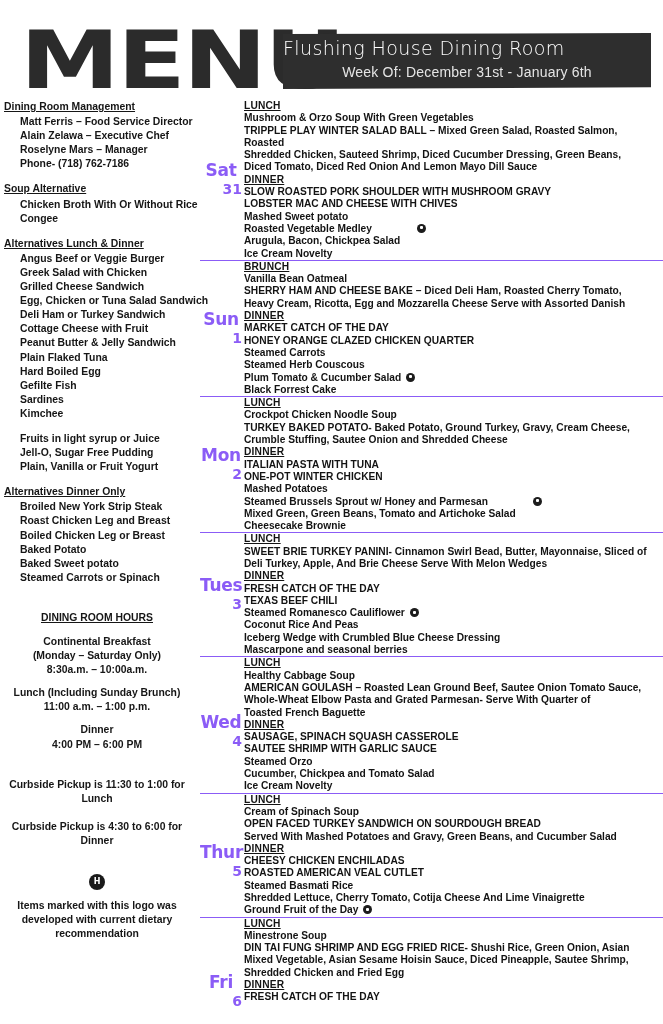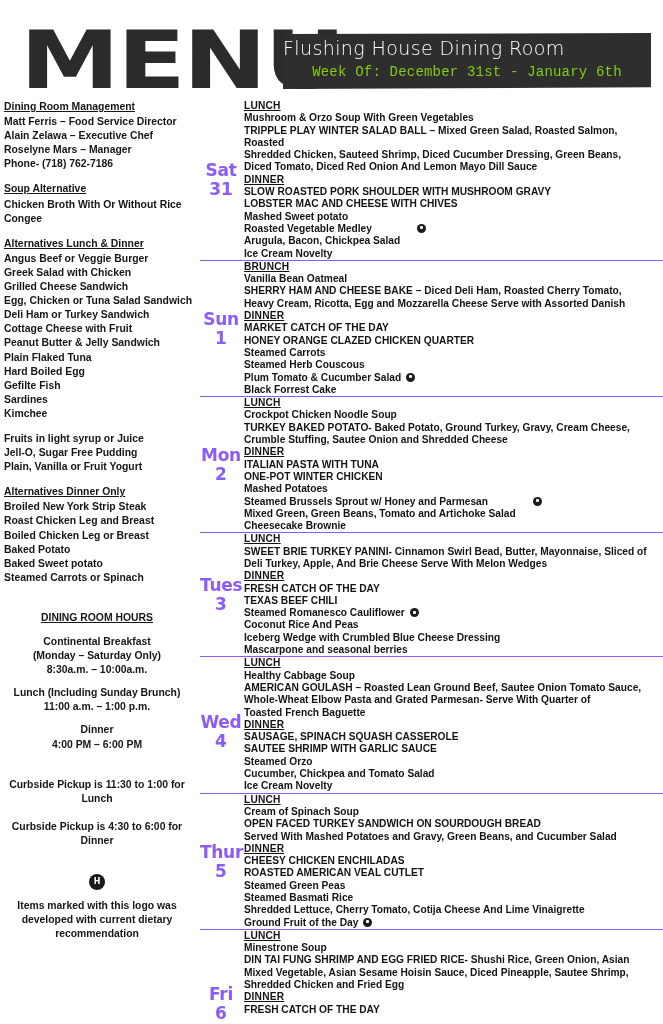--- a/index.html
+++ b/index.html
@@ -56,45 +56,45 @@
     font-size: 19px;
     letter-spacing: 0.4px;
     font-family: "DejaVu Sans", sans-serif;
     font-weight: 300;
   }
   .banner-sub {
     position: absolute;
     left: 0; right: 0;
     top: 31px;
     text-align: center;
-    color: #84cc16;
+    color: #e5e5e5;
     font-size: 14px;
     letter-spacing: 0.2px;
-    font-family: Liberation Mono, monospace;
+    font-family: Liberation Sans, sans-serif;
     font-weight: 300;
   }
 
   
   #sidebar {
     position: absolute;
     left: 0;
     top: 100px;
     width: 200px;
     height: 924px;
     font-size: 10.4px;
     line-height: 14.1px;
     font-weight: bold;
     color: #161616;
   }
   .sb-block { padding-left: 4px; }
   .sb-head {
     text-decoration: underline;
     margin-bottom: 1px;
   }
-  .sb-line { white-space: nowrap; }
+  .sb-line { white-space: nowrap; margin-left: 16px; }
   .sb-gap { height: 11px; }
 
   
   .sb-center {
     text-align: center;
     width: 206px;
     margin-left: -6px;
   }
   .sb-center .sb-head {
     display: inline-block;
@@ -150,23 +150,24 @@
     font-family: "DejaVu Sans", sans-serif;
     color: #8b5cf6;
   }
   .day-name {
     font-size: 17px;
     font-weight: bold;
     line-height: 18px;
     letter-spacing: -0.3px;
   }
   .day-num {
-    font-size: 17px;
+    font-size: 14px;
     font-weight: bold;
     line-height: 20px;
+    text-align: right;
   }
 
   .day-items {
     margin-left: 44px;
     padding-right: 6px;
     font-size: 10.2px;
     line-height: 12.3px;
     font-weight: bold;
     color: #131313;
   }
@@ -404,21 +405,20 @@
     </div>
     <div class="day-block">
       <div class="day-items">
         <div class="meal-head">LUNCH</div>
         <div class="item"><span>Cream of Spinach Soup</span></div>
         <div class="item"><span>OPEN FACED TURKEY SANDWICH ON SOURDOUGH BREAD</span></div>
         <div class="item"><span>Served With Mashed Potatoes and Gravy, Green Beans, and Cucumber Salad</span></div>
         <div class="meal-head">DINNER</div>
         <div class="item"><span>CHEESY CHICKEN ENCHILADAS</span></div>
         <div class="item"><span>ROASTED AMERICAN VEAL CUTLET</span></div>
-        <div class="item"><span>Steamed Green Peas</span></div>
         <div class="item"><span>Steamed Basmati Rice</span></div>
         <div class="item"><span>Shredded Lettuce, Cherry Tomato, Cotija Cheese And Lime Vinaigrette</span></div>
         <div class="item"><span>Ground Fruit of the Day</span><span class="inline-badge"></span></div>
       </div>
       <div class="day-label" style="top: 49px;">
         <div class="day-name">Thur</div>
         <div class="day-num">5</div>
       </div>
     </div>
     <div class="day-block">

